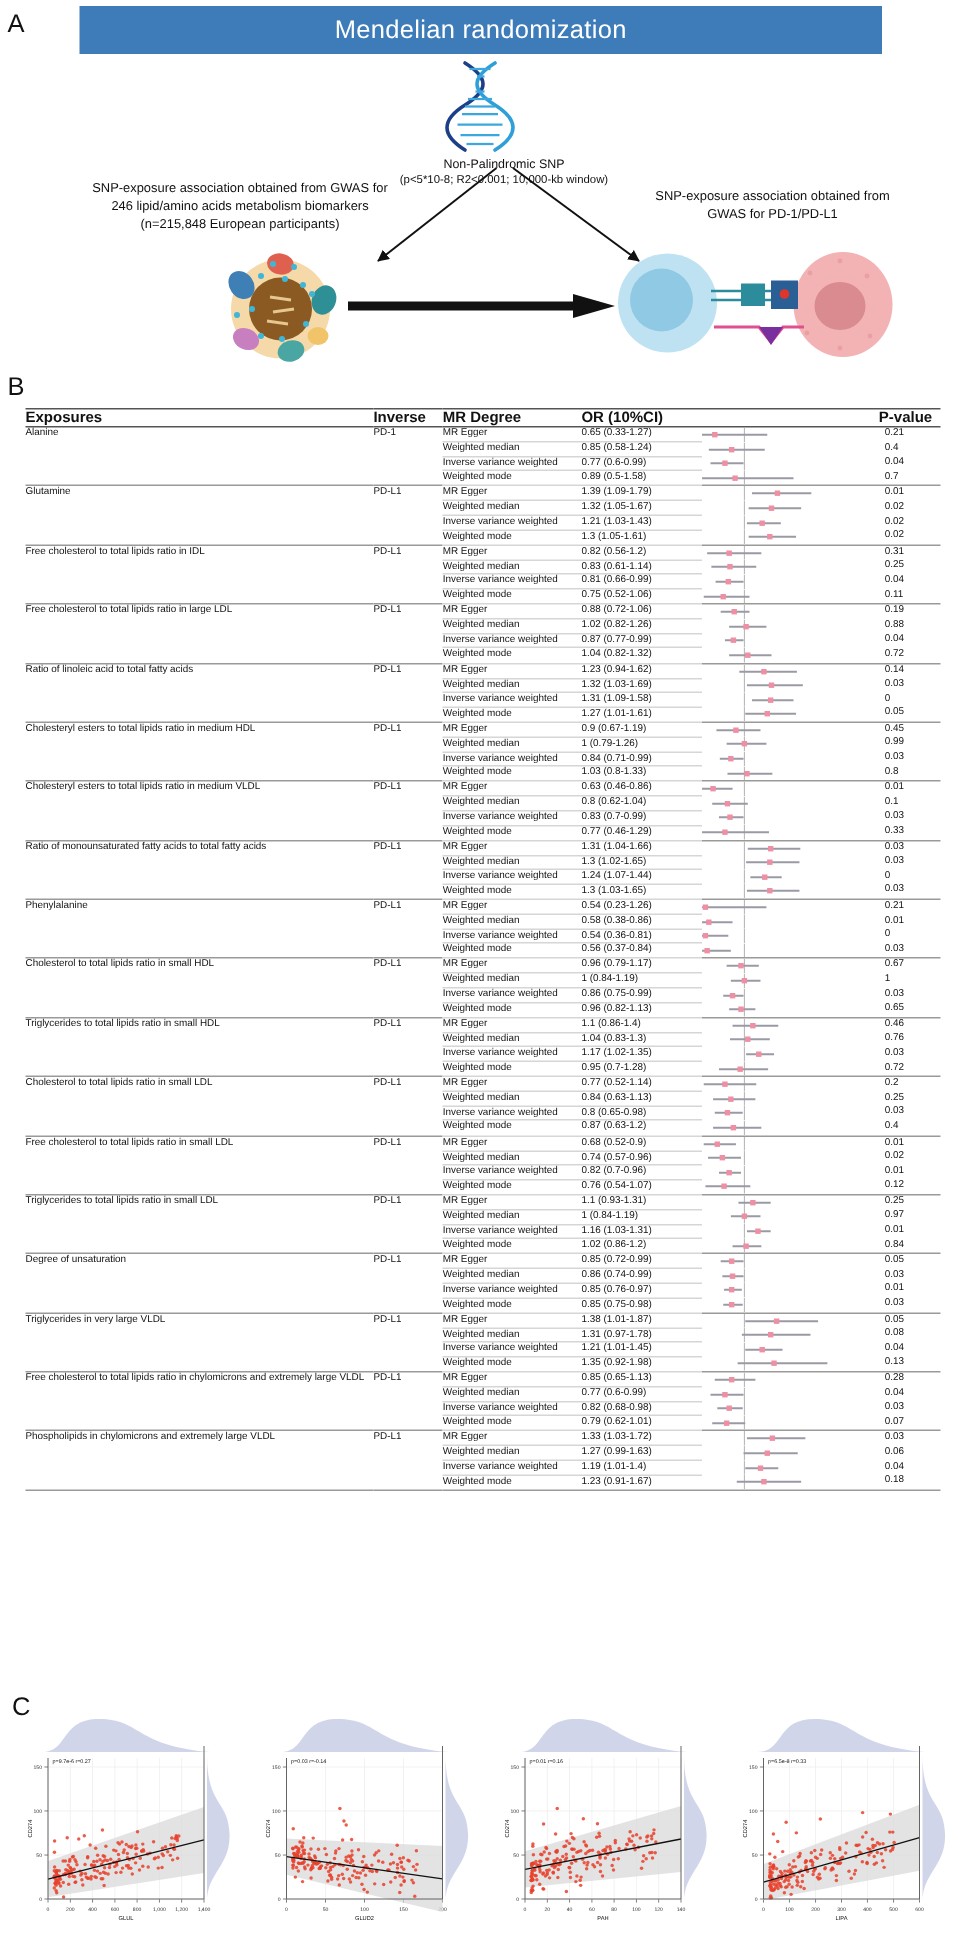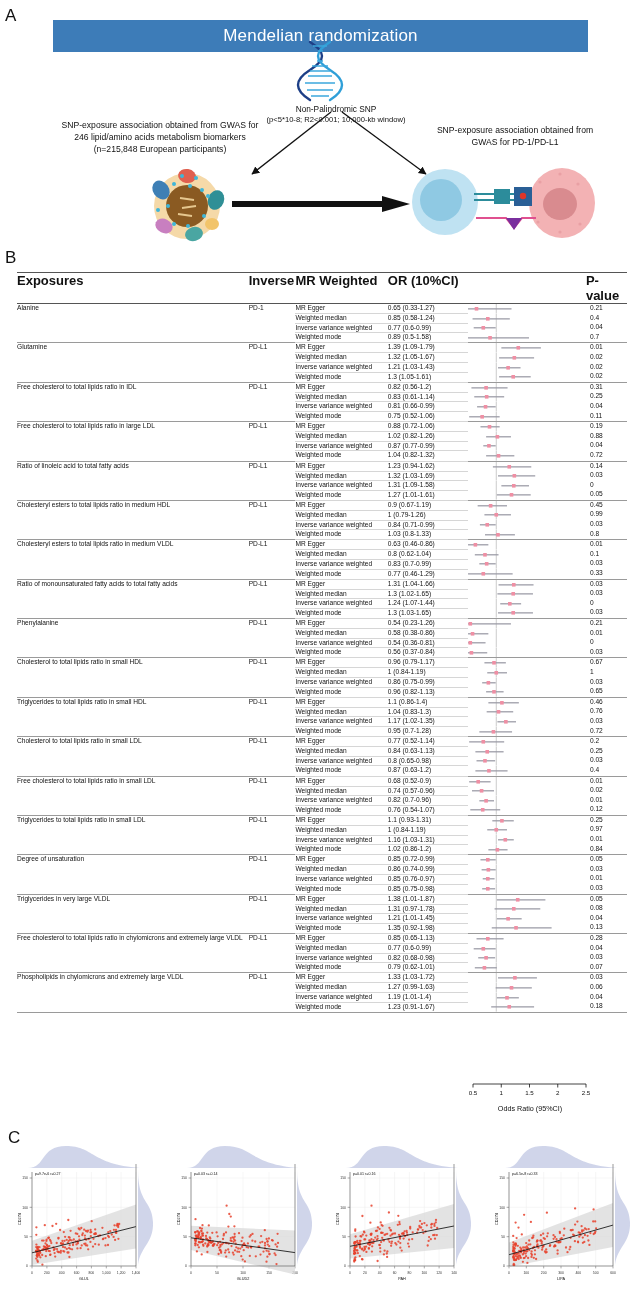--- a/index.html
+++ b/index.html
@@ -21,21 +21,21 @@
     color: #111;
     font-weight: 400;
   }
   #panel-A-letter { left: 5px;  top: 6px; }
   #panel-B-letter { left: 5px;  top: 248px; }
   #panel-C-letter { left: 10px; top: 1128px; }
 
   
   #panel-a { position:absolute; left:0; top:0; width:643px; height:245px; }
   .a-title-bar {
-    position:absolute; left:53px; top:20px; width:535px; height:32px;
+    position:absolute; left:53px; top:4px; width:535px; height:32px;
     background:#3d7cb8; display:flex; align-items:center; justify-content:center;
   }
   .a-title-bar span { color:#fff; font-size:17px; letter-spacing:.2px; }
 
   .dna { position:absolute; left:296px; top:40px; width:48px; height:62px; }
   .a-caption { position:absolute; text-align:center; font-size:7.6px; line-height:1.32; color:#111; }
   #snp-caption { left:230px; top:104px; width:212px; }
   #snp-caption .l1 { font-size:8.3px; }
   #left-caption  { left:60px;  top:120px; width:200px; text-align:center; font-size:8.6px; line-height:1.38; }
   #right-caption { left:430px; top:125px; width:170px; text-align:center; font-size:8.6px; line-height:1.38; }
@@ -44,21 +44,21 @@
   .lipo { position:absolute; left:144px; top:166px; width:86px; height:76px; }
   .cellgrp { position:absolute; left:410px; top:162px; width:186px; height:82px; }
   .bigarrow { position:absolute; left:232px; top:196px; width:178px; height:16px; }
   .arrowsvg { position:absolute; left:190px; top:100px; width:290px; height:85px; }
 
   
   #panel-b { position:absolute; left:0; top:262px; width:643px; height:866px; }
   table.forest { position:absolute; left:17px; top:10px; width:610px; border-collapse:collapse; }
   table.forest td, table.forest th { padding:0; vertical-align:top; }
   .hdr-row th {
-    font-size:13px; font-weight:bold; text-align:left; color:#111;
+    font-size:10px; font-weight:bold; text-align:left; color:#111;
     padding-bottom:2.5px; padding-top:1px;
   }
   .rule-top { border-top:1.1px solid #555; }
   .rule-bot { border-bottom:1.1px solid #555; }
   .col-exp   { width:225px; }
   .col-out   { width:45px;  }
   .col-meth  { width:90px;  }
   .col-or    { width:78px;  }
   .col-plot  { width:115px; }
   .col-p     { width:40px;  }
@@ -193,21 +193,21 @@
   </svg>
 </div>
 
 <div id="panel-b">
   <div class="panel-letter" id="panel-B-letter" style="top:-14px">B</div>
   <table class="forest" id="forest-table">
     <thead>
       <tr class="hdr-row rule-top rule-bot">
         <th class="col-exp">Exposures</th>
         <th class="col-out">Inverse</th>
-        <th class="col-meth">MR Weighted</th>
+        <th class="col-meth">MR Degree</th>
         <th class="col-or">OR (10%CI)</th>
         <th class="col-plot"></th>
         <th class="col-p">P-value</th>
       </tr>
     </thead>
     <tbody id="forest-body">
         <tr>
           <td class="cell exp-cell col-exp" style="white-space: nowrap;">Alanine</td>
           <td class="cell out-cell col-out">PD-1</td>
           <td class="cell meth-cell col-meth">MR Egger</td>
@@ -1211,36 +1211,20 @@
       <line x1="28.25" y1="0" x2="28.25" y2="9.6" stroke="#b5b5b5" stroke-width="0.7"></line>
       <line x1="23.17" y1="4.8" x2="66.10" y2="4.8" stroke="#9a9aa5" stroke-width="1.25"></line>
       <rect x="39.45" y="3.0" width="3.6" height="3.6" fill="#ef8fa4"></rect>
     </svg>
           </td>
           <td class="cell p-cell col-p" style="border-bottom: 0.7px solid rgb(154, 154, 154);">0.18</td>
         </tr>
       </tbody>
   </table>
 
-  <div id="axis-wrap">
-    <svg id="axis-svg" viewBox="0 0 130 18" width="130" height="18">
-        <line x1="8" y1="2" x2="121" y2="2" stroke="#111" stroke-width="0.8"></line>
-        <line x1="8.00" y1="2" x2="8.00" y2="5.5" stroke="#111" stroke-width="0.8"></line>
-        <text x="8.00" y="13" font-size="6.2" text-anchor="middle" font-family="Liberation Sans, sans-serif" fill="#111">0.5</text>
-        <line x1="36.25" y1="2" x2="36.25" y2="5.5" stroke="#111" stroke-width="0.8"></line>
-        <text x="36.25" y="13" font-size="6.2" text-anchor="middle" font-family="Liberation Sans, sans-serif" fill="#111">1</text>
-        <line x1="64.50" y1="2" x2="64.50" y2="5.5" stroke="#111" stroke-width="0.8"></line>
-        <text x="64.50" y="13" font-size="6.2" text-anchor="middle" font-family="Liberation Sans, sans-serif" fill="#111">1.5</text>
-        <line x1="92.75" y1="2" x2="92.75" y2="5.5" stroke="#111" stroke-width="0.8"></line>
-        <text x="92.75" y="13" font-size="6.2" text-anchor="middle" font-family="Liberation Sans, sans-serif" fill="#111">2</text>
-        <line x1="121.00" y1="2" x2="121.00" y2="5.5" stroke="#111" stroke-width="0.8"></line>
-        <text x="121.00" y="13" font-size="6.2" text-anchor="middle" font-family="Liberation Sans, sans-serif" fill="#111">2.5</text>
-      </svg>
-    <div class="axis-label">Odds Ratio (95%CI)</div>
-  </div>
 </div>
 
 <div id="panel-c">
   <div class="panel-letter" id="panel-C-letter" style="position:absolute;left:8px;top:-8px">C</div>
   <div class="scatter" id="sc0"><svg width="158" height="152" viewBox="0 0 158 152">
       <path d="M26,26 C44,26 38,4 64,4
                             C92,4 88,22 138,26 Z" fill="#aab2d8" fill-opacity="0.55"></path>
         <path d="M136,126 C136,106 152,102 151,80
                              C150,58 136,62 136,28 Z" fill="#aab2d8" fill-opacity="0.55"></path>
       <rect x="30" y="30" width="104" height="94" fill="#fff" stroke="none"></rect>

